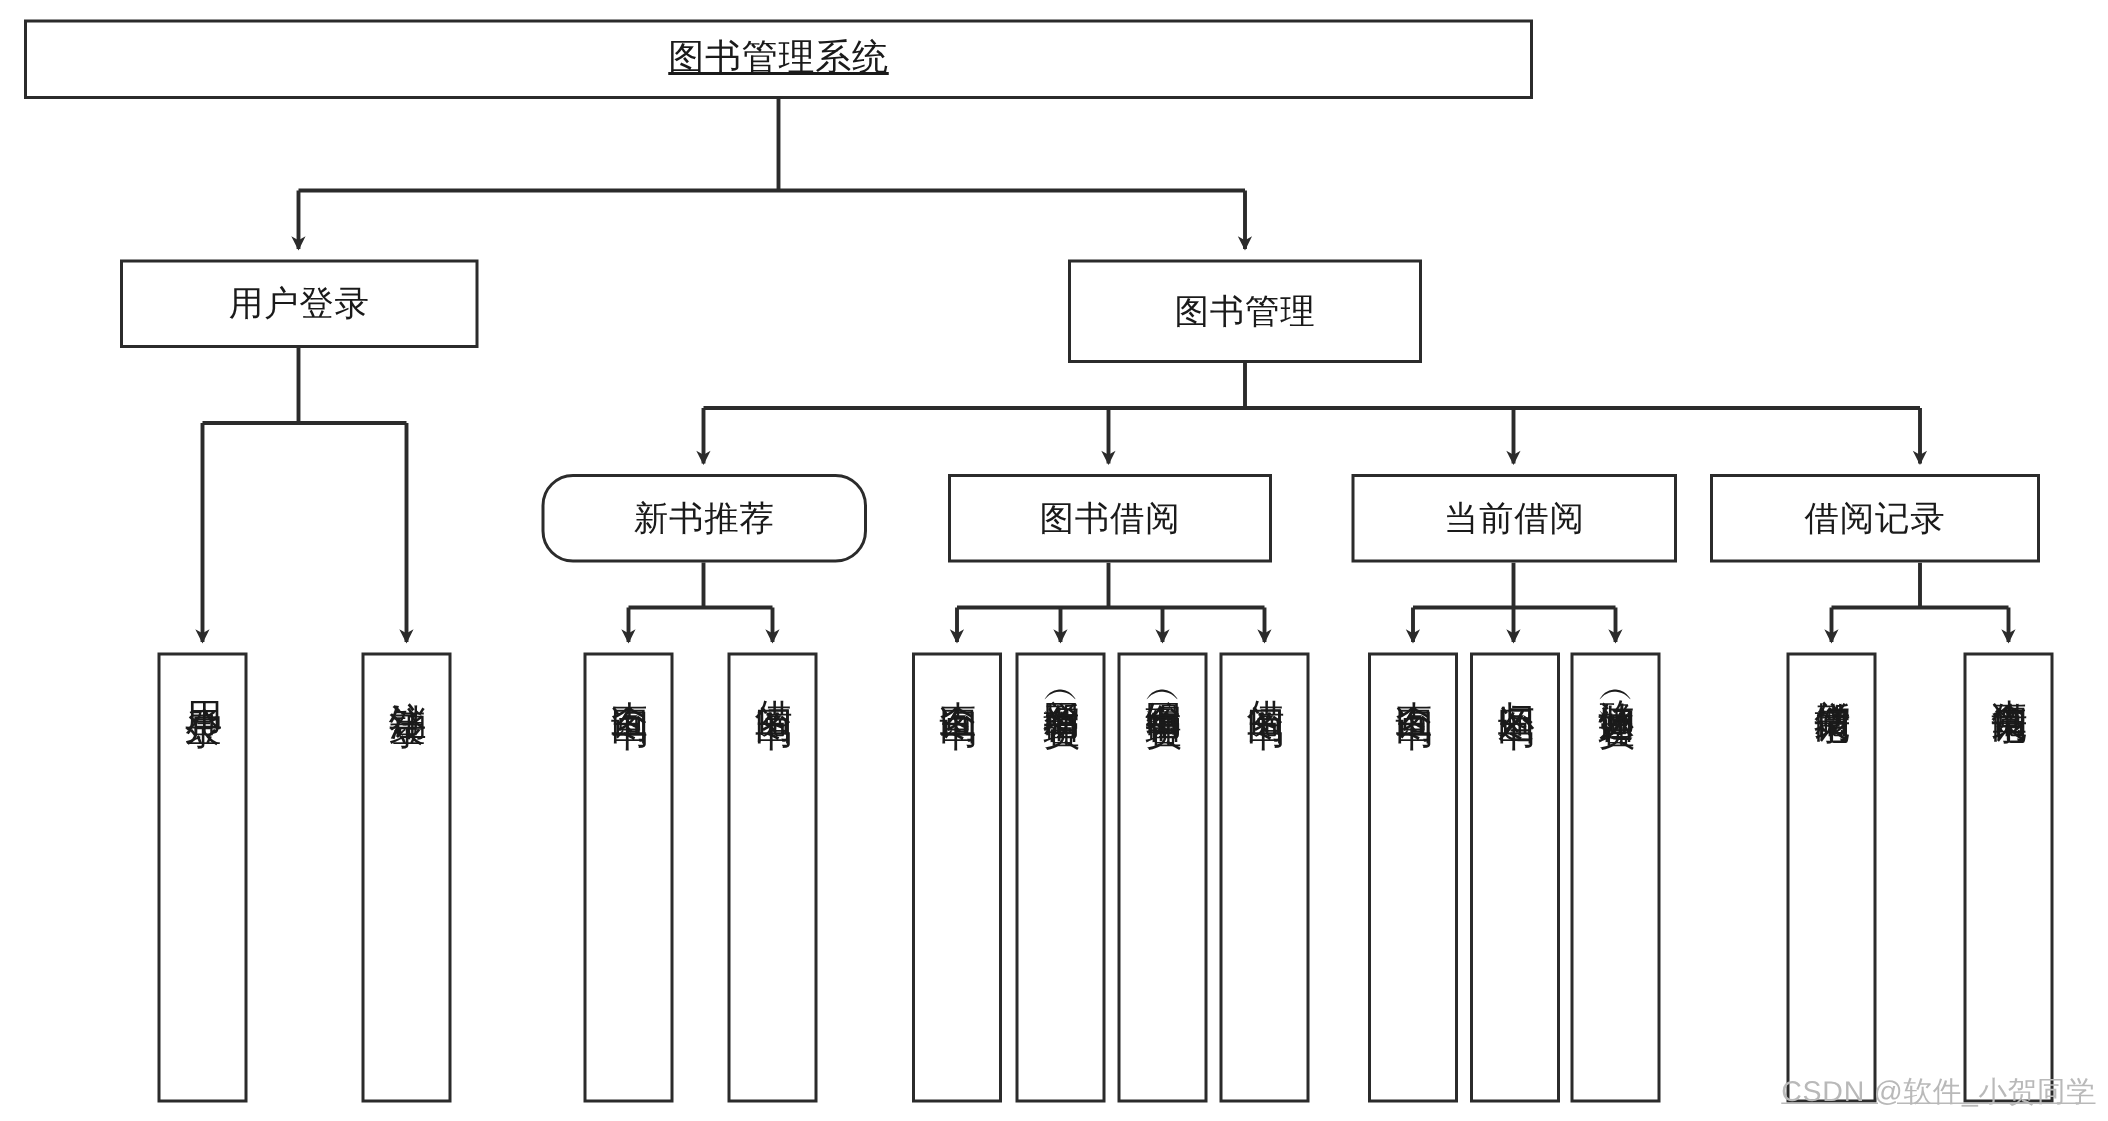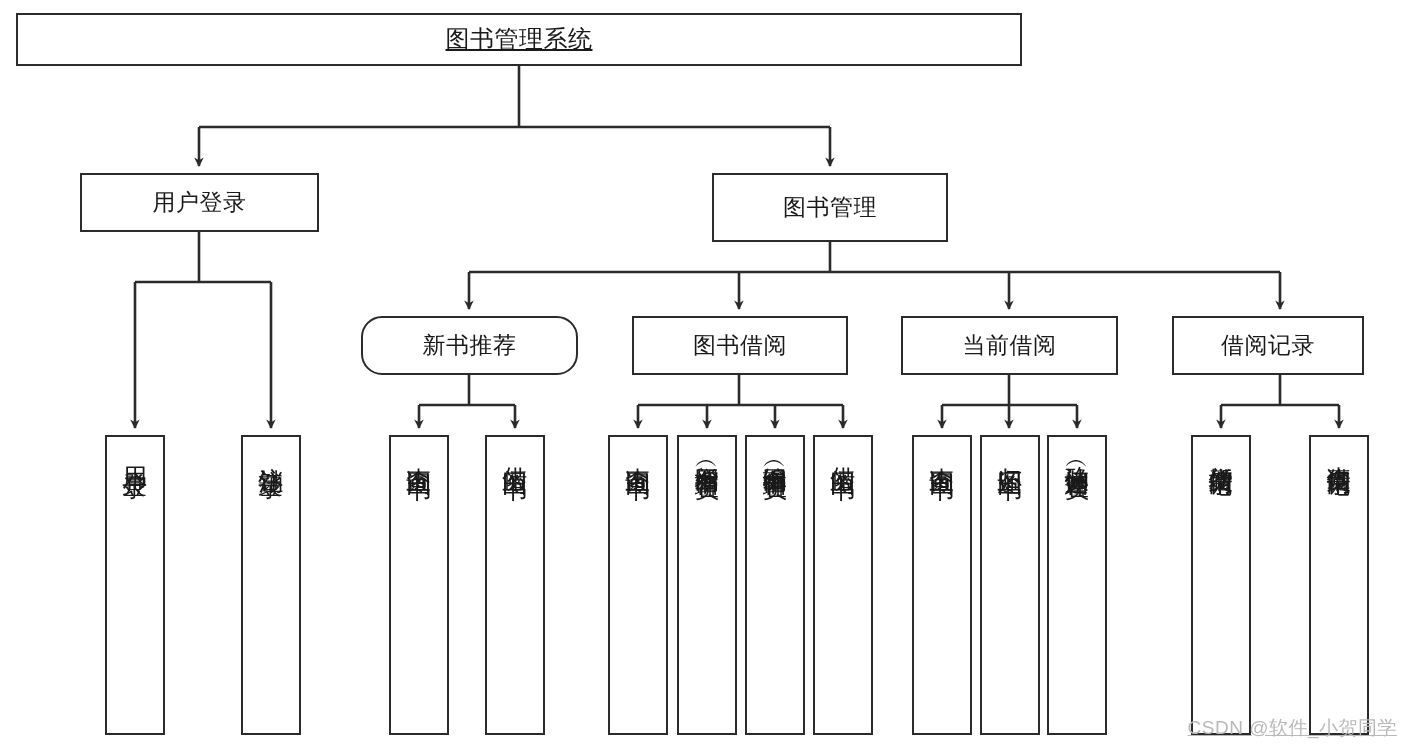--- a/index.html
+++ b/index.html
@@ -161,21 +161,21 @@
 
   <div class="node horiz" style="left:361px; top:316px; width:217px; height:59px;border-radius:21px;">
     <span class="label">新书推荐</span>
   </div>
   <div class="node horiz" style="left:632px; top:316px; width:216px; height:59px;">
     <span class="label">图书借阅</span>
   </div>
   <div class="node horiz" style="left:901px; top:316px; width:217px; height:59px;">
     <span class="label">当前借阅</span>
   </div>
-  <div class="node horiz" style="left:1172px; top:316px; width:192px; height:59px;">
+  <div class="node horiz" style="left:1140px; top:316px; width:220px; height:59px;">
     <span class="label">借阅记录</span>
   </div>
 
   <div class="node vert" style="left:105px; top:435px; width:60px; height:300px;">
     <span class="label">用户登录</span>
   </div>
   <div class="node vert" style="left:241px; top:435px; width:60px; height:300px;">
     <span class="label">注销登录</span>
   </div>
 

